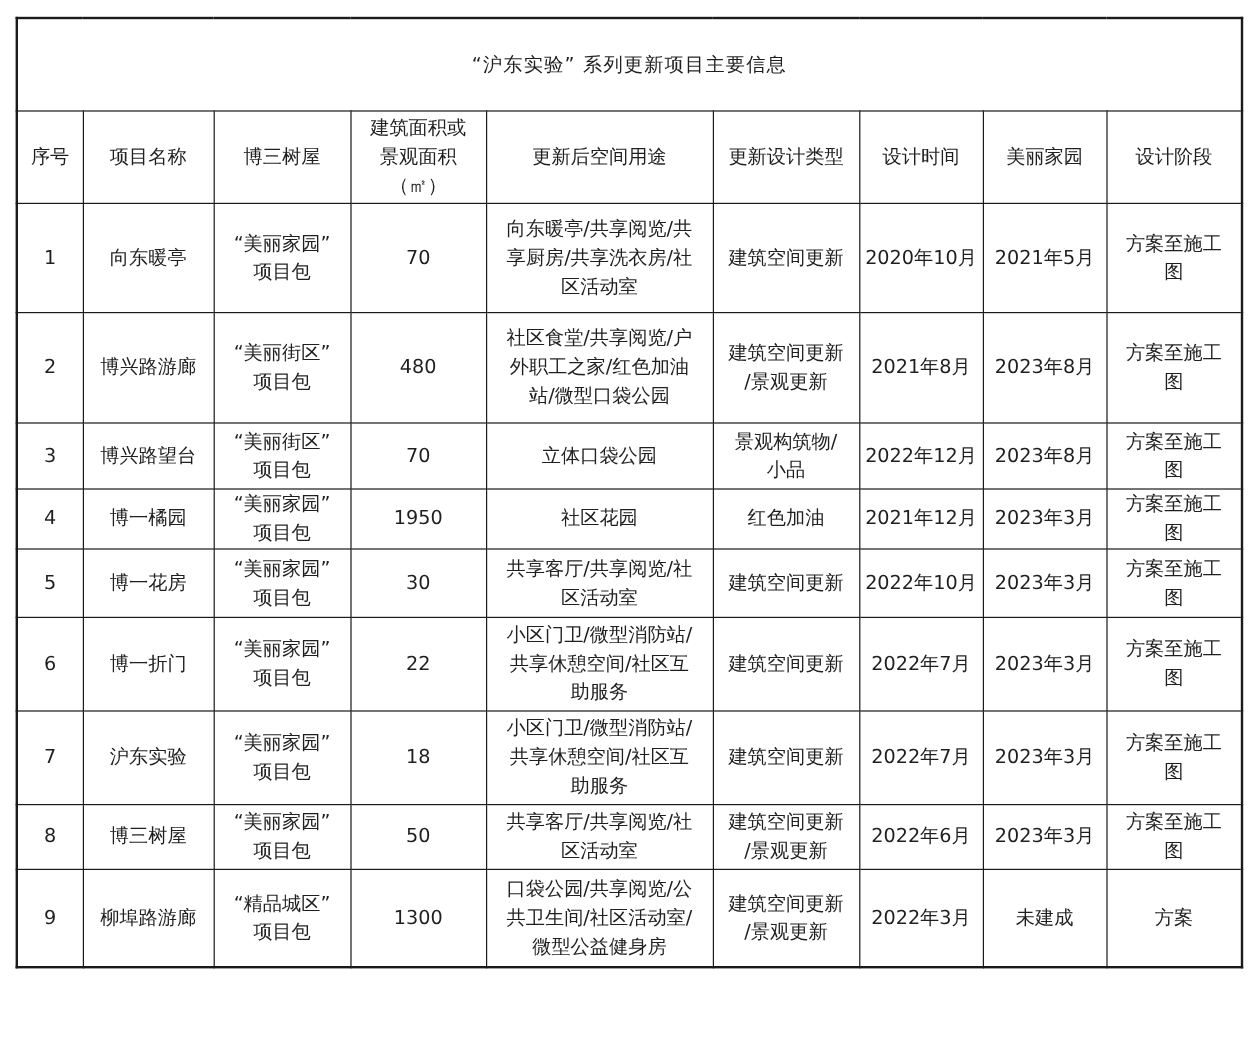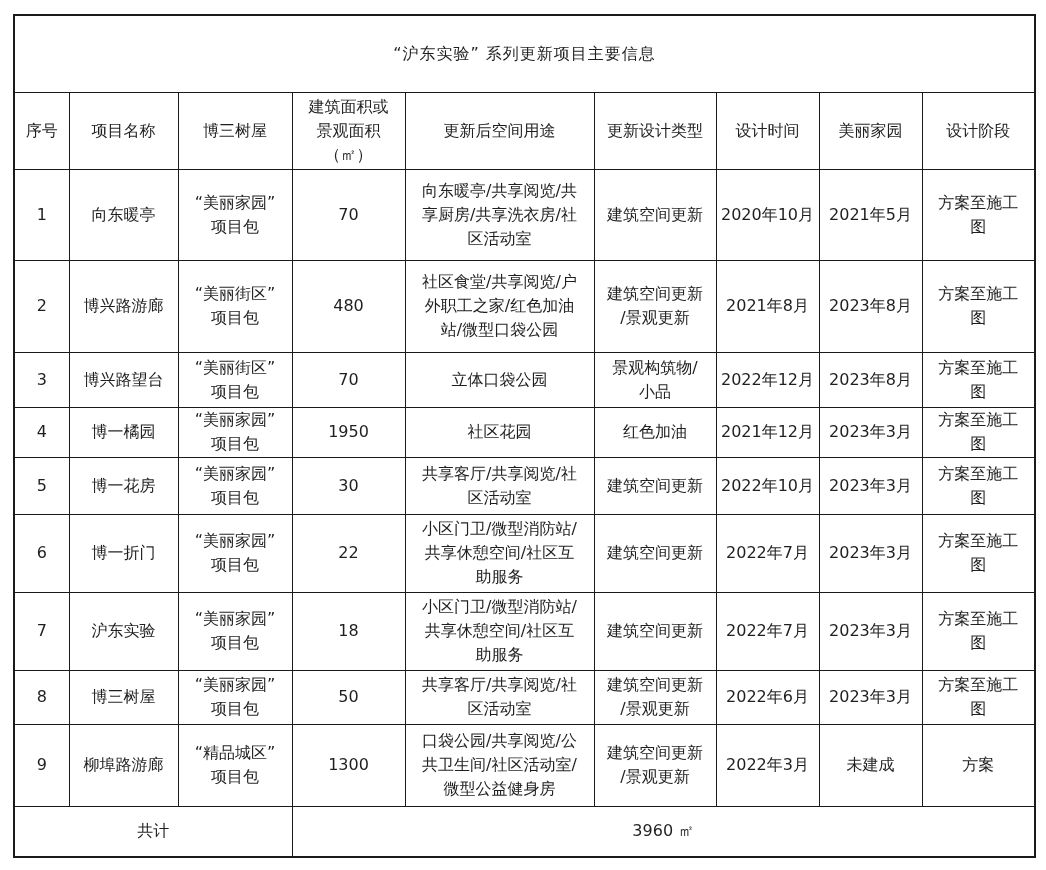--- a/index.html
+++ b/index.html
@@ -216,19 +216,15 @@
       <td>口袋公园/共享阅览/公
 共卫生间/社区活动室/
 微型公益健身房</td>
       <td>建筑空间更新
 /景观更新</td>
       <td>2022年3月</td>
       <td>未建成</td>
       <td>方案</td>
     </tr>
 
-    <tr class="rh-51">
-      <td colspan="3">共计</td>
-      <td colspan="6">3960 ㎡</td>
-    </tr>
   </tbody>
     </table>
 </div>
 
 </body></html>

